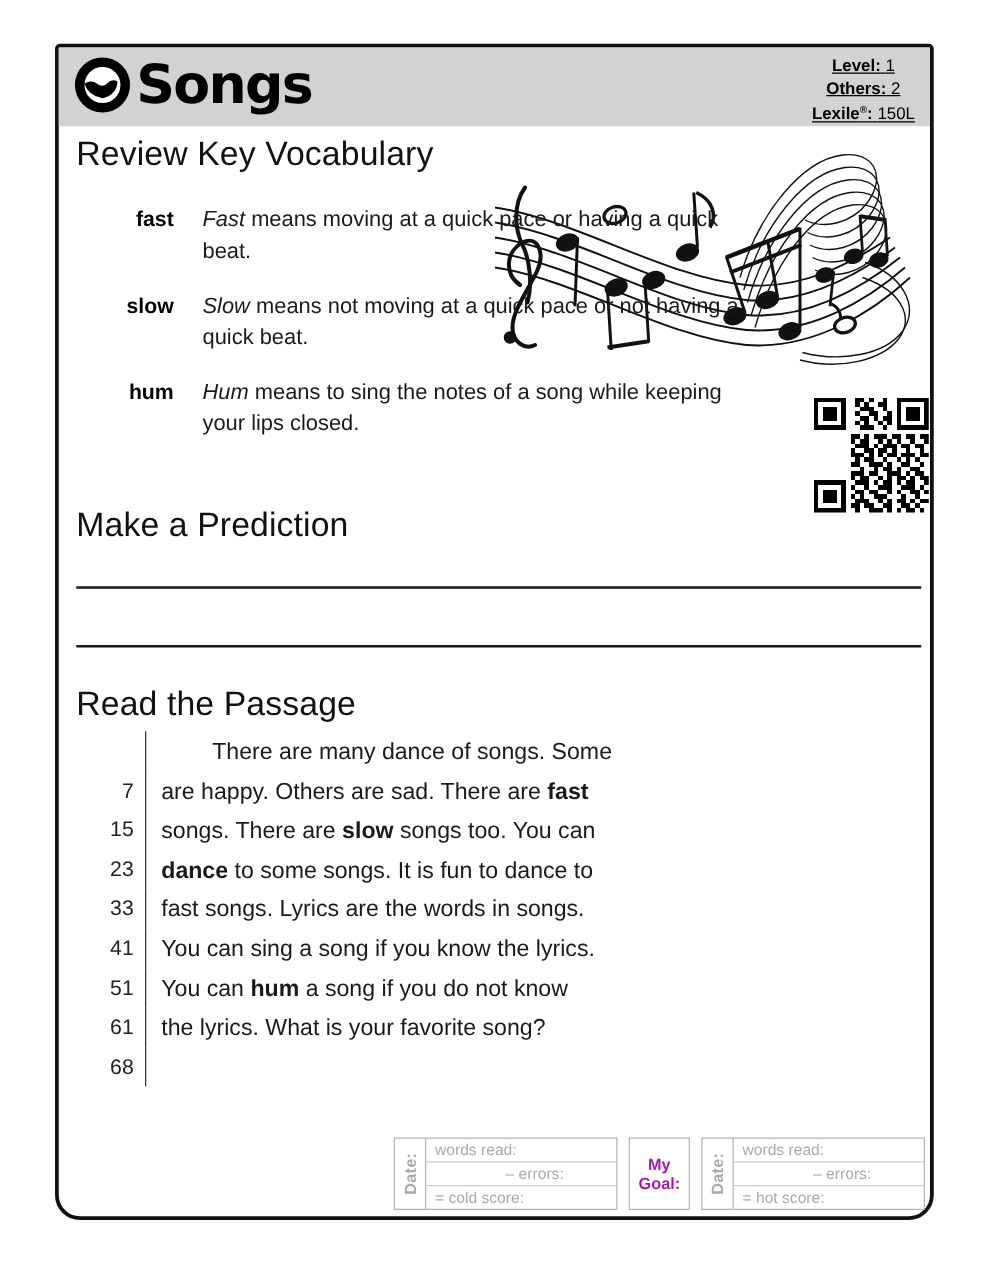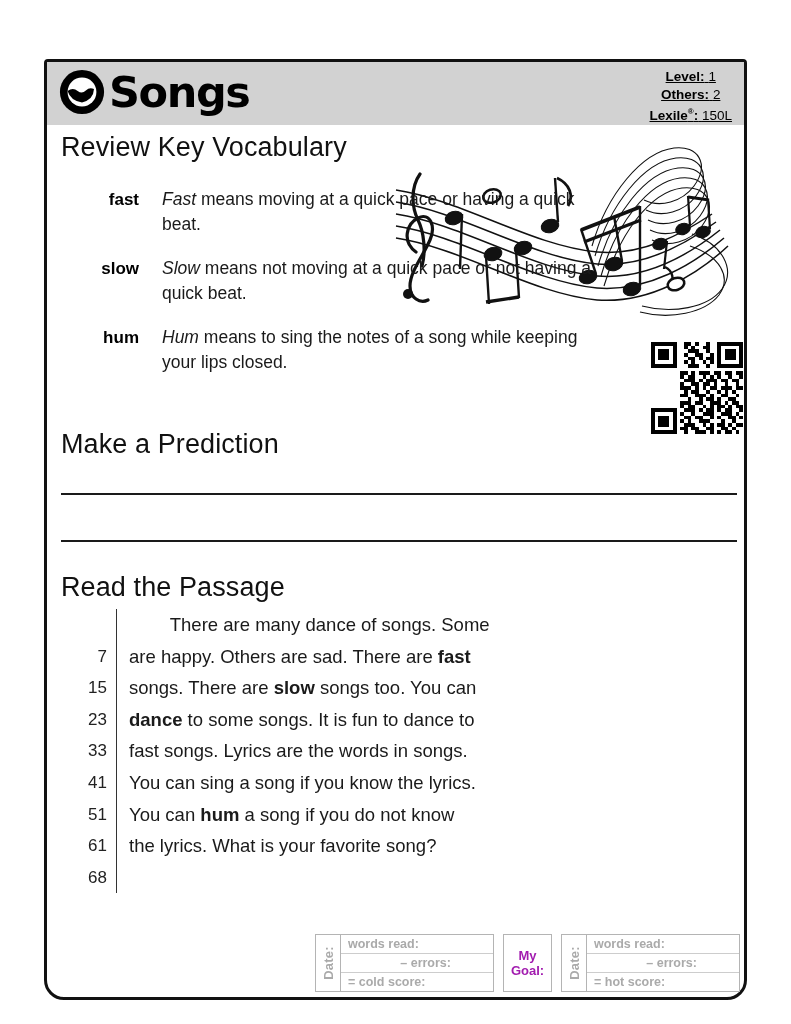--- a/index.html
+++ b/index.html
@@ -27,21 +27,20 @@
   .sheet {
     position: absolute;
     left: 44px;
     top: 35px;
     width: 703px;
     height: 941px;
     border: 3px solid #111;
     border-radius: 4px 4px 20px 20px;
     box-sizing: border-box;
     background: #fff;
-    margin-top: 24px;
   }
 
   
   .header-band {
     position: absolute;
     left: 0; top: 0;
     right: 0;
     height: 63px;
     background: #d2d2d2;
     overflow: hidden;
@@ -226,21 +225,21 @@
   }
   .score-rows {
     display: flex;
     flex-direction: column;
     width: 152px;
   }
   .score-rows div {
     flex: 1;
     border-bottom: 1.6px solid #cdcdcd;
     font-size: 12.5px;
-    font-weight: bold;
+    font-weight: normal;
     color: #aaa;
     display: flex;
     align-items: center;
     box-sizing: border-box;
   }
   .score-rows div:last-child { border-bottom: none; }
   .sr-left { justify-content: flex-start; padding-left: 7px; }
   .sr-right { justify-content: flex-end; padding-right: 42px; }
   .sr-lead { justify-content: flex-start; padding-left: 7px; }
 

